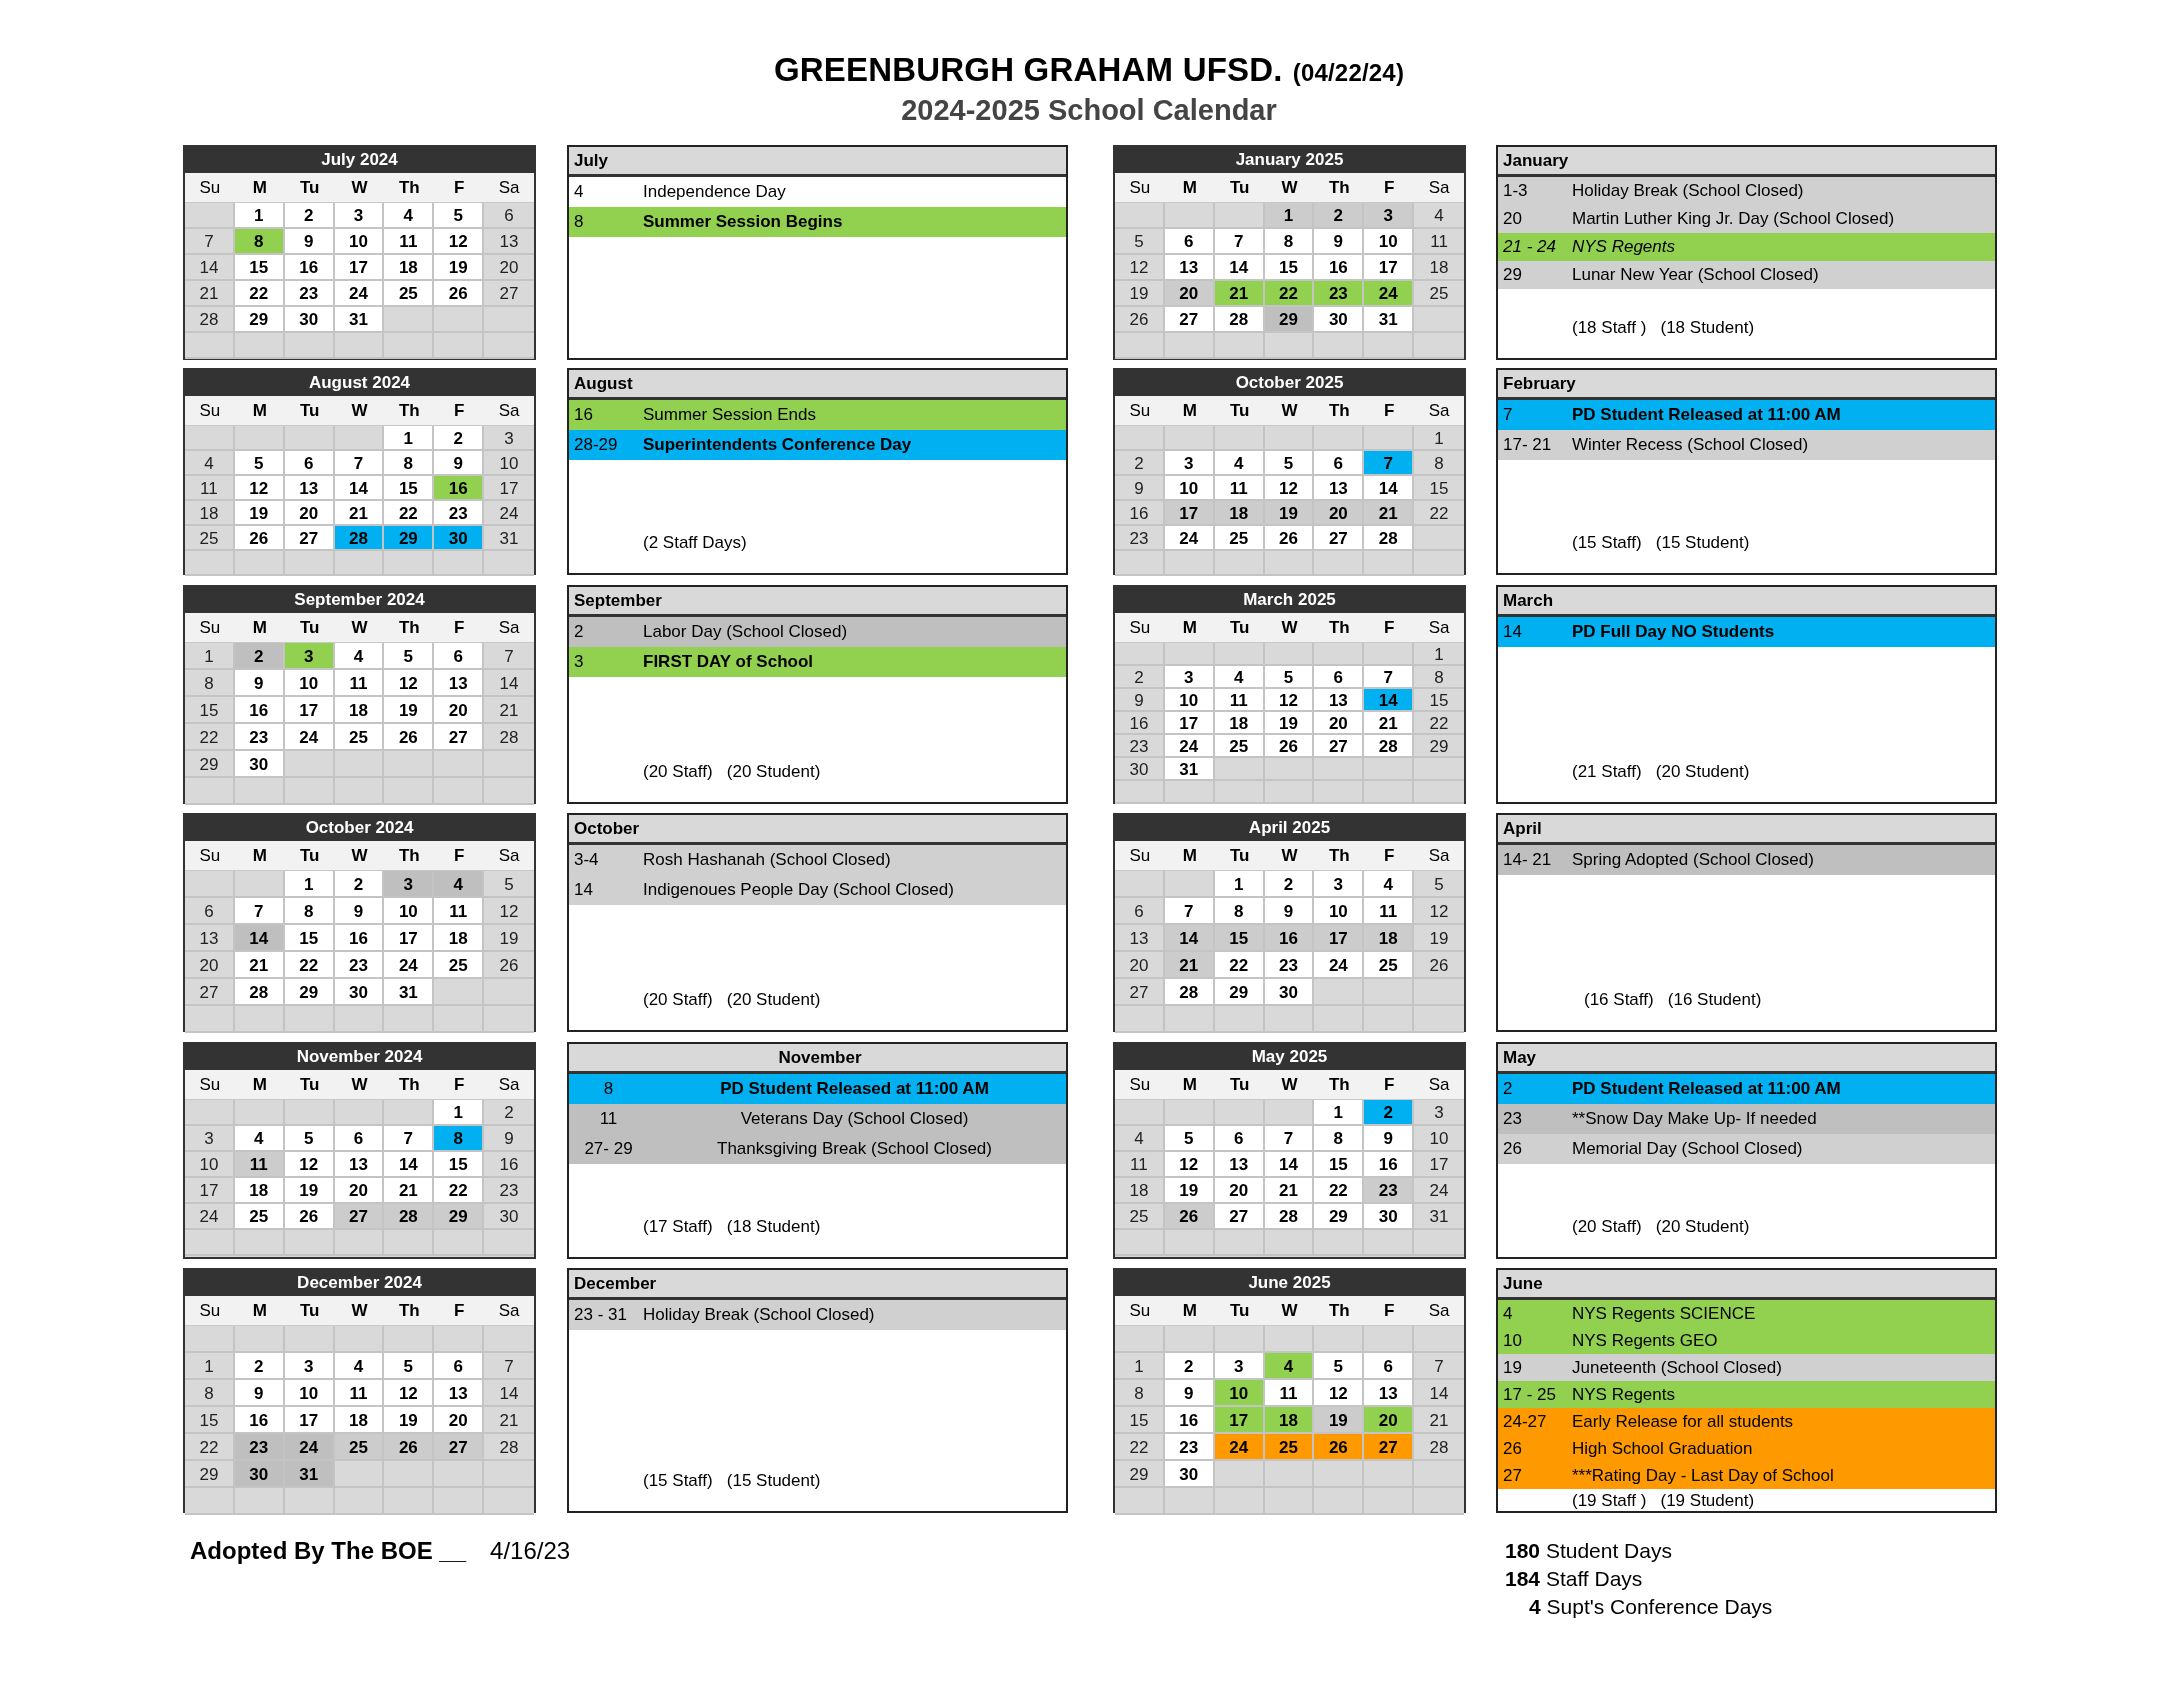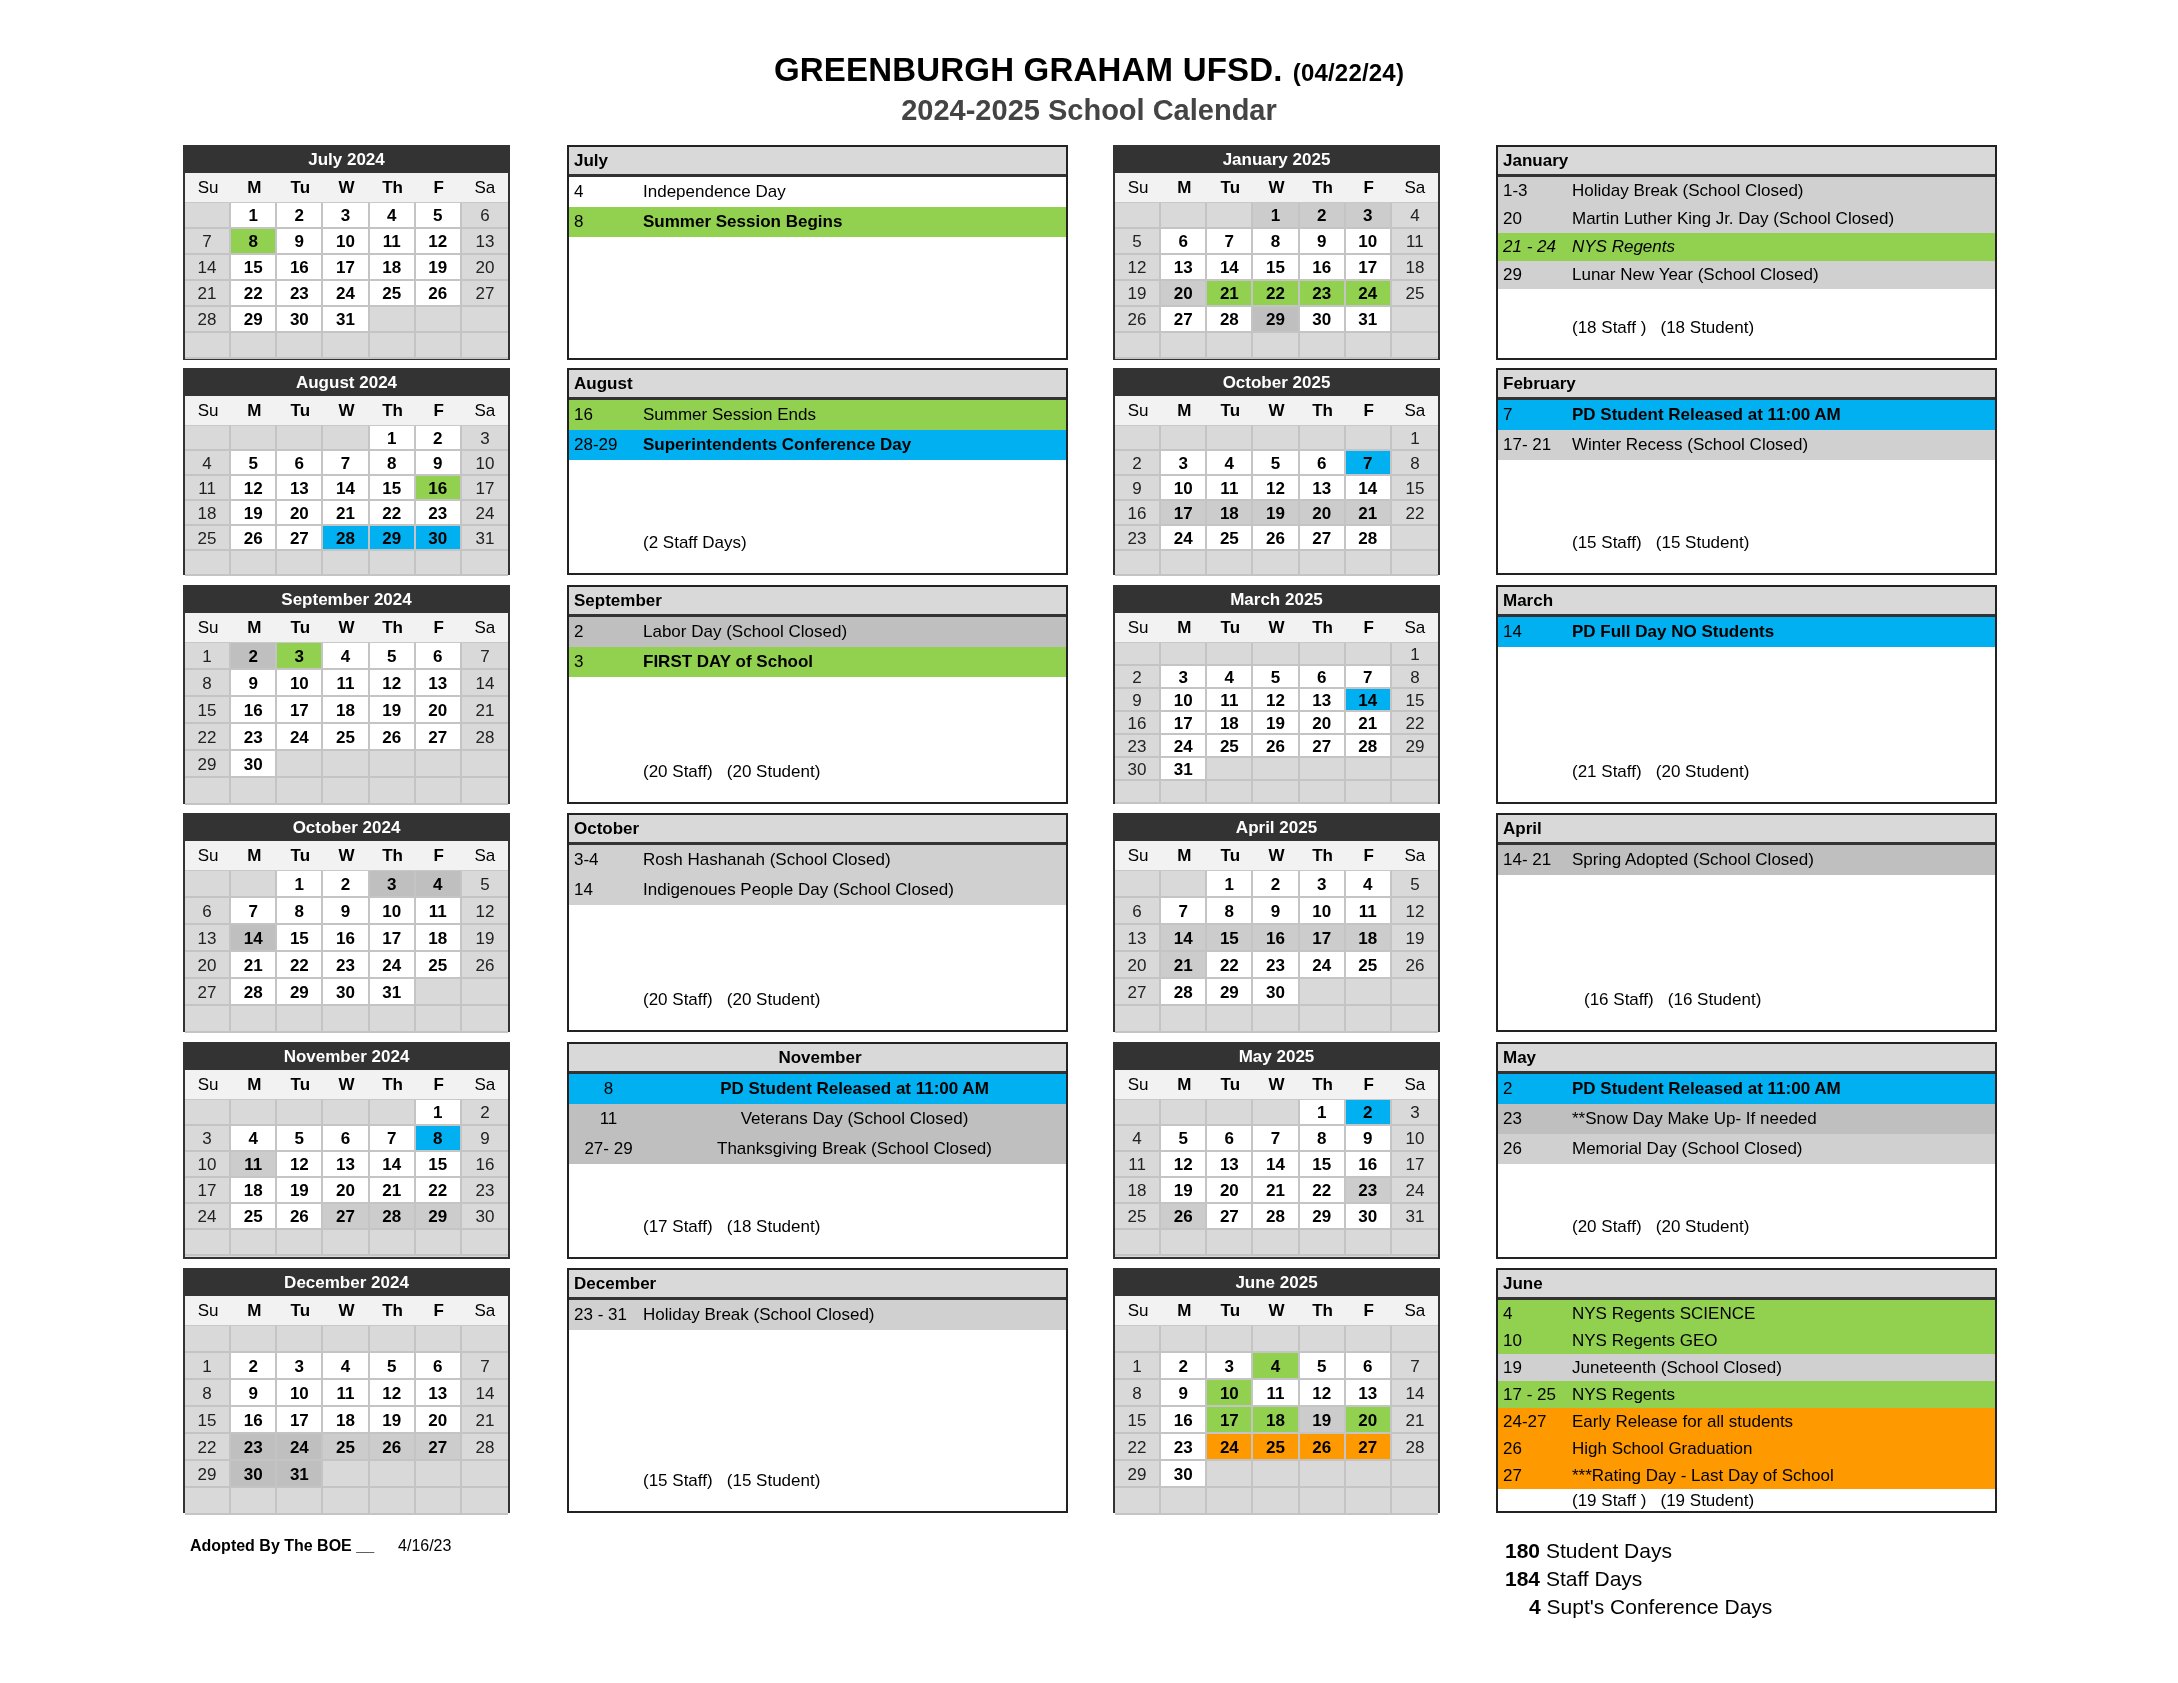--- a/index.html
+++ b/index.html
@@ -1,21 +1,21 @@
 <!DOCTYPE html>
 <html><head>
 <meta charset="utf-8">
 <style>
   html, body { margin:0; padding:0; background:#ffffff; }
   body { width:2178px; height:1683px; position:relative; overflow:hidden; font-family:"Liberation Sans", sans-serif; color:#000; }
   .title { position:absolute; left:0; width:2178px; top:51px; text-align:center; font-weight:bold; font-size:33px; letter-spacing:0.2px; }
   .title .date { font-size:24px; margin-left:10px; }
   .subtitle { position:absolute; left:0; width:2178px; top:94px; text-align:center; font-weight:bold; font-size:29px; color:#444; }
 
-  .cal { position:absolute; width:327px; border:2px solid #333; box-sizing:border-box; background:#d9d9d9; }
+  .cal { position:absolute; width:353px; border:2px solid #333; box-sizing:border-box; background:#d9d9d9; }
   .cal-head { height:26px; background:#333333; color:#fff; font-weight:bold; font-size:17px; text-align:center; line-height:26px; }
   .cal-dow { display:grid; grid-template-columns:repeat(7,1fr); height:29px; background:#f2f2f2; font-size:17px; line-height:29px; text-align:center; border-bottom:1px solid #c8c8c8; }
   .cal-dow span.b { font-weight:bold; }
   .cal-grid { display:grid; grid-template-columns:repeat(7,1fr); }
   .cell { height:27px; line-height:27px; text-align:center; font-size:17px; border-right:2px solid #c4c4c4; border-bottom:2px solid #c4c4c4; box-sizing:border-box; background:#d9d9d9; }
   .cell:nth-child(7n) { border-right:none; }
   .cell.wd { background:#ffffff; font-weight:bold; }
   .cell.we { background:#d9d9d9; font-weight:normal; color:#222; }
   .cell.closed { background:#bfbfbf; font-weight:bold; }
   .cell.closed2 { background:#cccccc; font-weight:bold; }
@@ -30,21 +30,21 @@
   .ev-row .d { width:69px; padding-left:5px; }
   .ev-row .t { flex:1; }
   .ev-row.b .t { font-weight:bold; }
   .ev-row.green { background:#92d050; }
   .ev-row.blue { background:#00b0f0; }
   .ev-row.orange { background:#ff9900; }
   .ev-row.gray { background:#bfbfbf; }
   .ev-row.lgray { background:#d0d0d0; }
   .ev-count { position:absolute; left:74px; font-size:17px; }
 
-  .footer-left { position:absolute; left:190px; top:1537px; font-size:16px; }
+  .footer-left { position:absolute; left:190px; top:1537px; font-size:24px; }
   .footer-left b { font-weight:bold; }
   .footer-left .d { margin-left:24px; }
   .totals { position:absolute; left:1505px; top:1537px; font-size:21px; line-height:28px; }
   .totals b { font-weight:bold; }
 </style>
 </head>
 <body>
 
 <div class="title"><span>GREENBURGH GRAHAM UFSD.</span><span class="date">(04/22/24)</span></div>
 <div class="subtitle">2024-2025 School Calendar</div>

